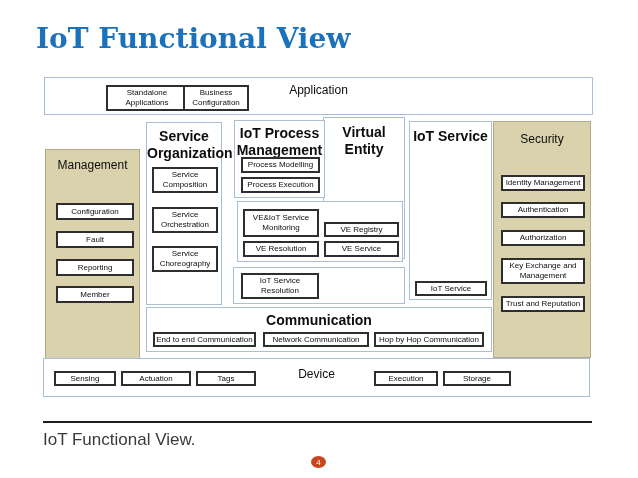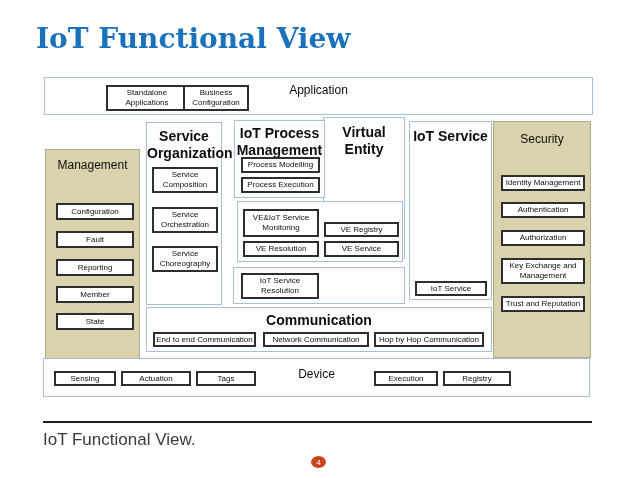--- a/index.html
+++ b/index.html
@@ -30,21 +30,20 @@
   <div class="box" style="left:61px;top:7px;width:82px;height:26px;">Standalone Applications</div>
   <div class="box" style="left:138px;top:7px;width:66px;height:26px;">Business Configuration</div>
 </div>
 
 <div class="panel tan" style="left:45px;top:121px;width:95px;height:232px;margin-top:28px;">
   <div class="hdr" style="top:8px;" title="Management">Management</div>
   <div class="box" style="left:10px;top:53px;width:78px;height:17px;">Configuration</div>
   <div class="box" style="left:10px;top:81px;width:78px;height:17px;">Fault</div>
   <div class="box" style="left:10px;top:109px;width:78px;height:17px;">Reporting</div>
   <div class="box" style="left:10px;top:136px;width:78px;height:17px;">Member</div>
-  <div class="box" style="left:10px;top:163px;width:78px;height:17px;">State</div>
 </div>
 
 <div class="panel" style="left:146px;top:122px;width:76px;height:183px;">
   <div class="hdr small" style="top:5px;">Service Organization</div>
   <div class="box" style="left:5px;top:44px;width:66px;height:26px;">Service Composition</div>
   <div class="box" style="left:5px;top:84px;width:66px;height:26px;">Service Orchestration</div>
   <div class="box" style="left:5px;top:123px;width:66px;height:26px;">Service Choreography</div>
 </div>
 
 <div class="panel" style="left:323px;top:117px;width:82px;height:142px;">
@@ -79,21 +78,21 @@
   <div class="box" style="left:116px;top:24px;width:106px;height:15px;">Network Communication</div>
   <div class="box" style="left:227px;top:24px;width:110px;height:15px;">Hop by Hop Communication</div>
 </div>
 
 <div class="panel" style="left:43px;top:358px;width:547px;height:39px;">
   <div class="hdr" style="top:8px;">Device</div>
   <div class="box" style="left:10px;top:12px;width:62px;height:15px;">Sensing</div>
   <div class="box" style="left:77px;top:12px;width:70px;height:15px;">Actuation</div>
   <div class="box" style="left:152px;top:12px;width:60px;height:15px;">Tags</div>
   <div class="box" style="left:330px;top:12px;width:64px;height:15px;">Execution</div>
-  <div class="box" style="left:399px;top:12px;width:68px;height:15px;">Registry</div>
+  <div class="box" style="left:399px;top:12px;width:68px;height:15px;">Storage</div>
 </div>
 
 <div class="panel tan" style="left:493px;top:121px;width:98px;height:237px;">
   <div class="hdr" style="top:10px;">Security</div>
   <div class="box" style="left:7px;top:53px;width:84px;height:16px;">Identity Management</div>
   <div class="box" style="left:7px;top:80px;width:84px;height:16px;">Authentication</div>
   <div class="box" style="left:7px;top:108px;width:84px;height:16px;">Authorization</div>
   <div class="box" style="left:7px;top:136px;width:84px;height:26px;">Key Exchange and Management</div>
   <div class="box" style="left:7px;top:174px;width:84px;height:16px;">Trust and Reputation</div>
 </div>

